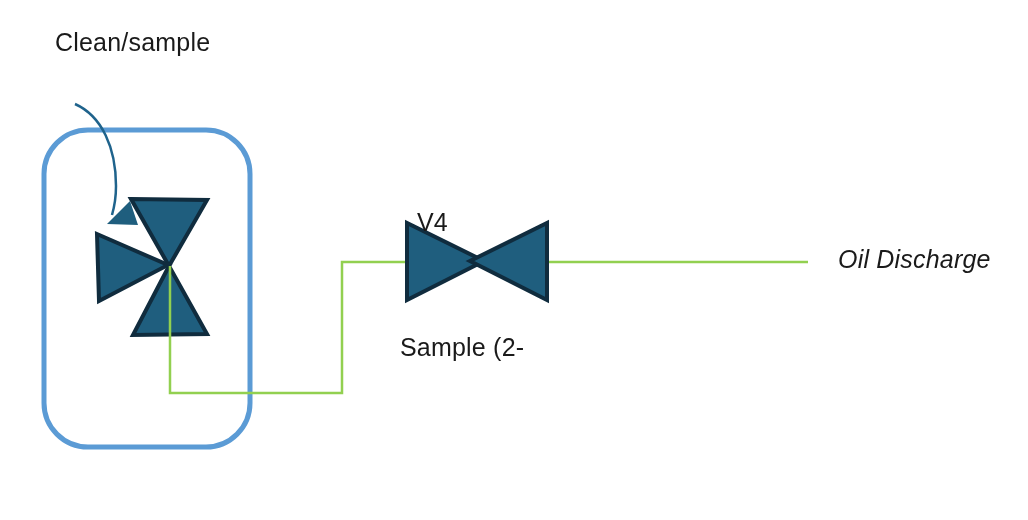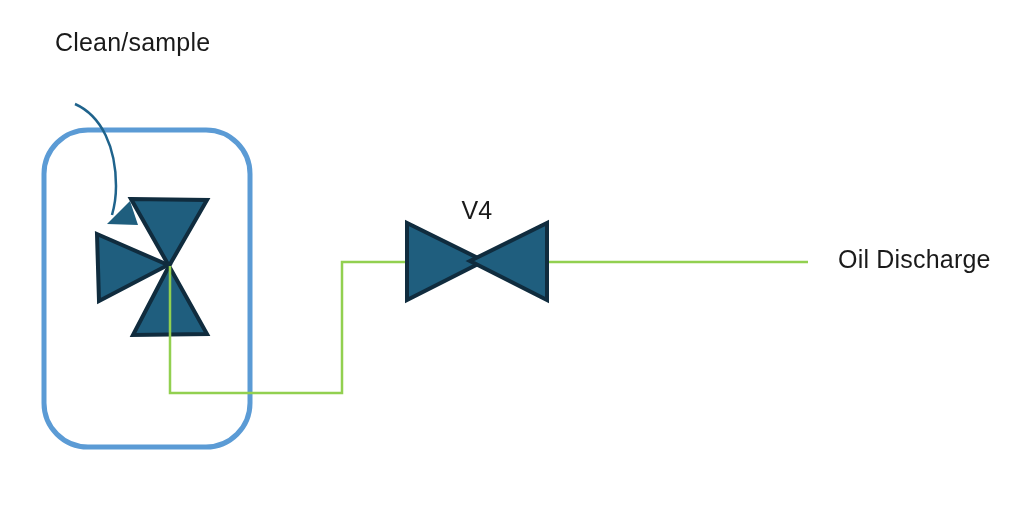--- a/index.html
+++ b/index.html
@@ -25,23 +25,23 @@
   .label {
     position: absolute;
     color: var(--text, #1a1a1a);
     font-size: 25px;
     line-height: 44px;
     white-space: nowrap;
     letter-spacing: 0.2px;
   }
   .label .line { display: block; }
   #clean-sample-label { left: 55px; top: 21px; line-height: 43px; }
-  #v4-label { left: 417px; top: 188px; width: 120px; text-align: center; }
+  #v4-label { left: 417px; top: 200px; width: 120px; }
   #sample-label { left: 400px; top: 325px; }
-  #oil-discharge-label { left: 838px; top: 237px; }
+  #oil-discharge-label { left: 838px; top: 237px; font-style: italic; }
 
   .valve-poly {
     fill: var(--valve-fill, #1f5e7e);
     stroke: var(--valve-stroke, #102c3e);
     stroke-width: 4;
     stroke-linejoin: miter;
   }
   .enclosure {
     fill: none;
     stroke: var(--enclosure-blue, #5b9bd5);
@@ -92,17 +92,18 @@
     </g>
   </svg>
 
   <div class="label" id="clean-sample-label">
     <span class="line">Clean/sample</span>
   </div>
 
   <div class="label" id="v4-label">V4</div>
 
   <div class="label" id="sample-label">
+    <span class="line">Sample (2-</span>
   </div>
 
   <div class="label" id="oil-discharge-label">Oil Discharge</div>
 
 </div>
 
 </body></html>

